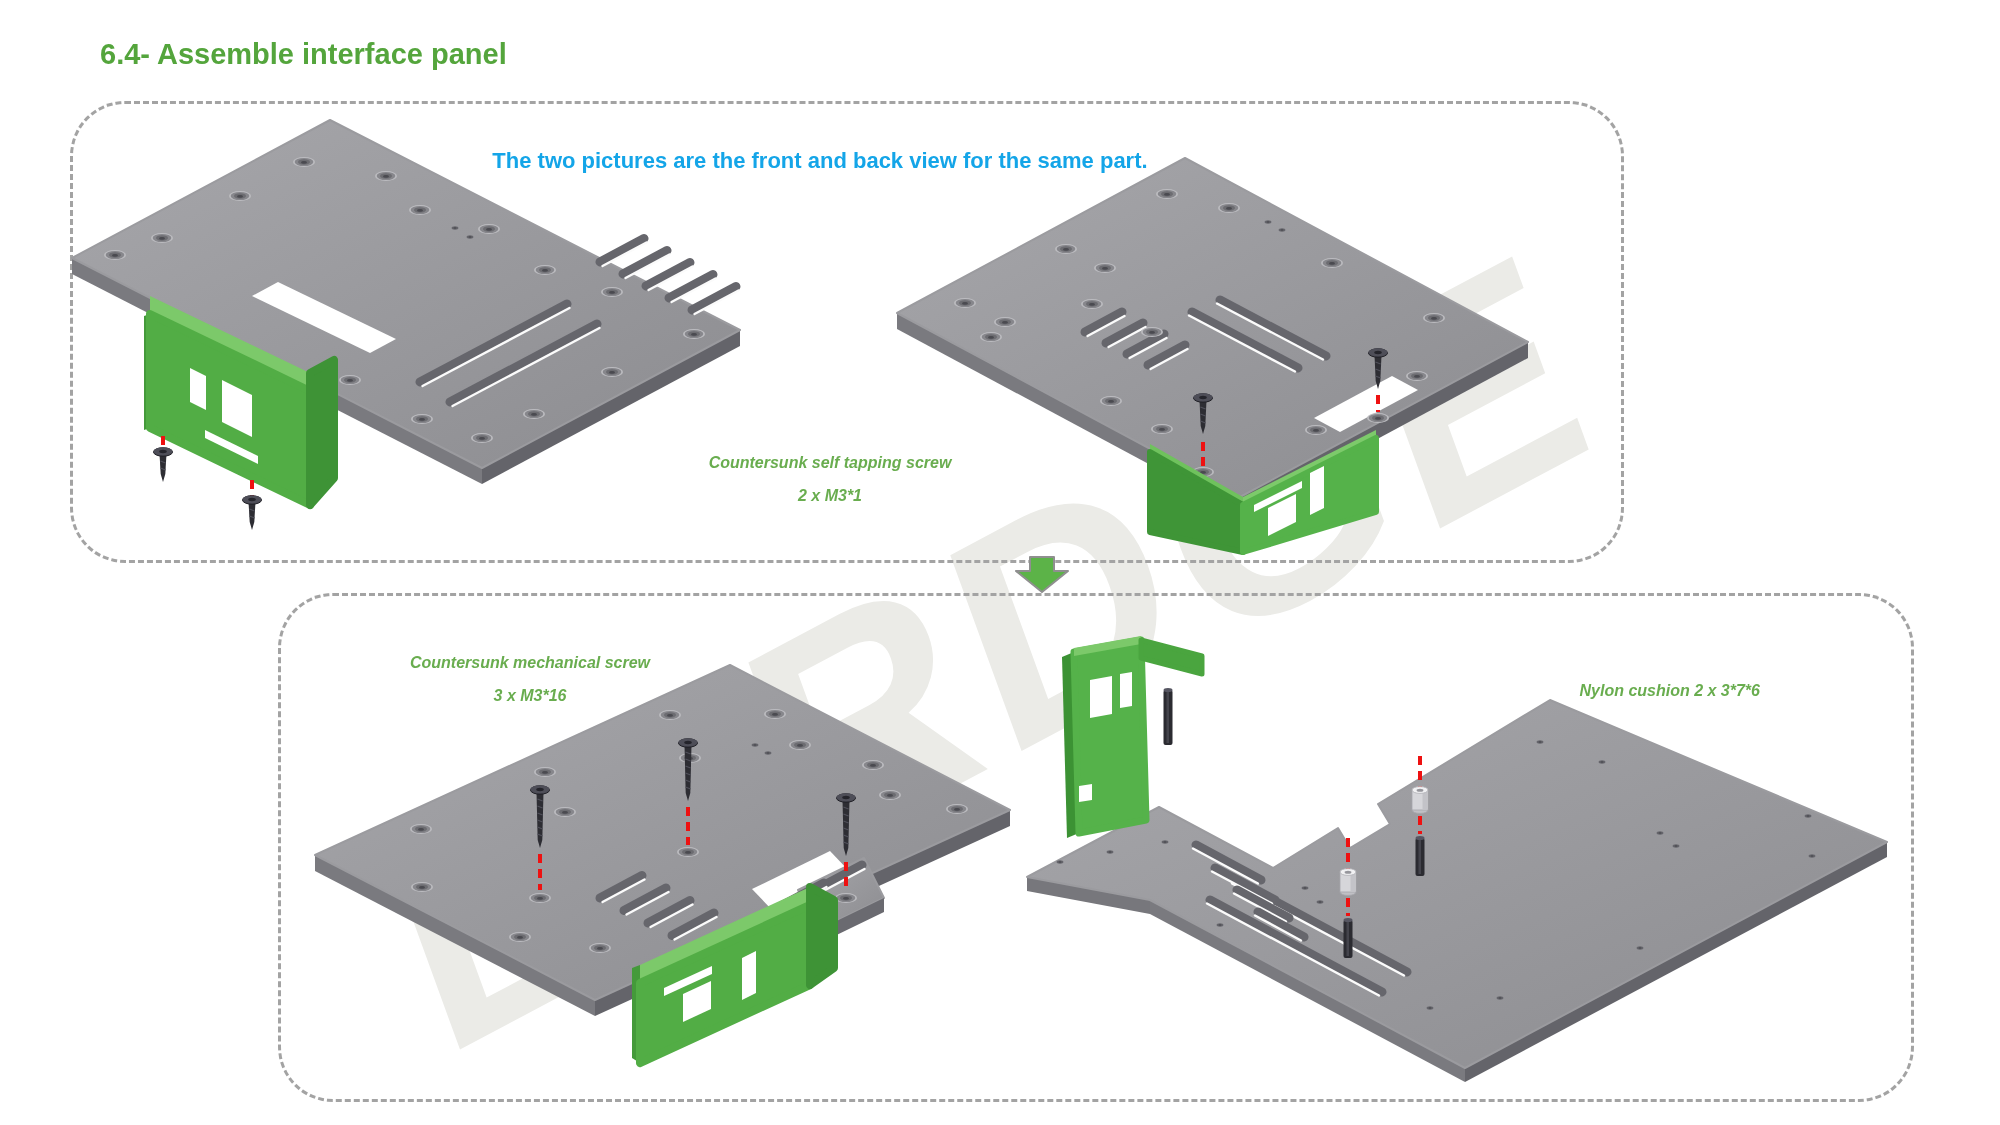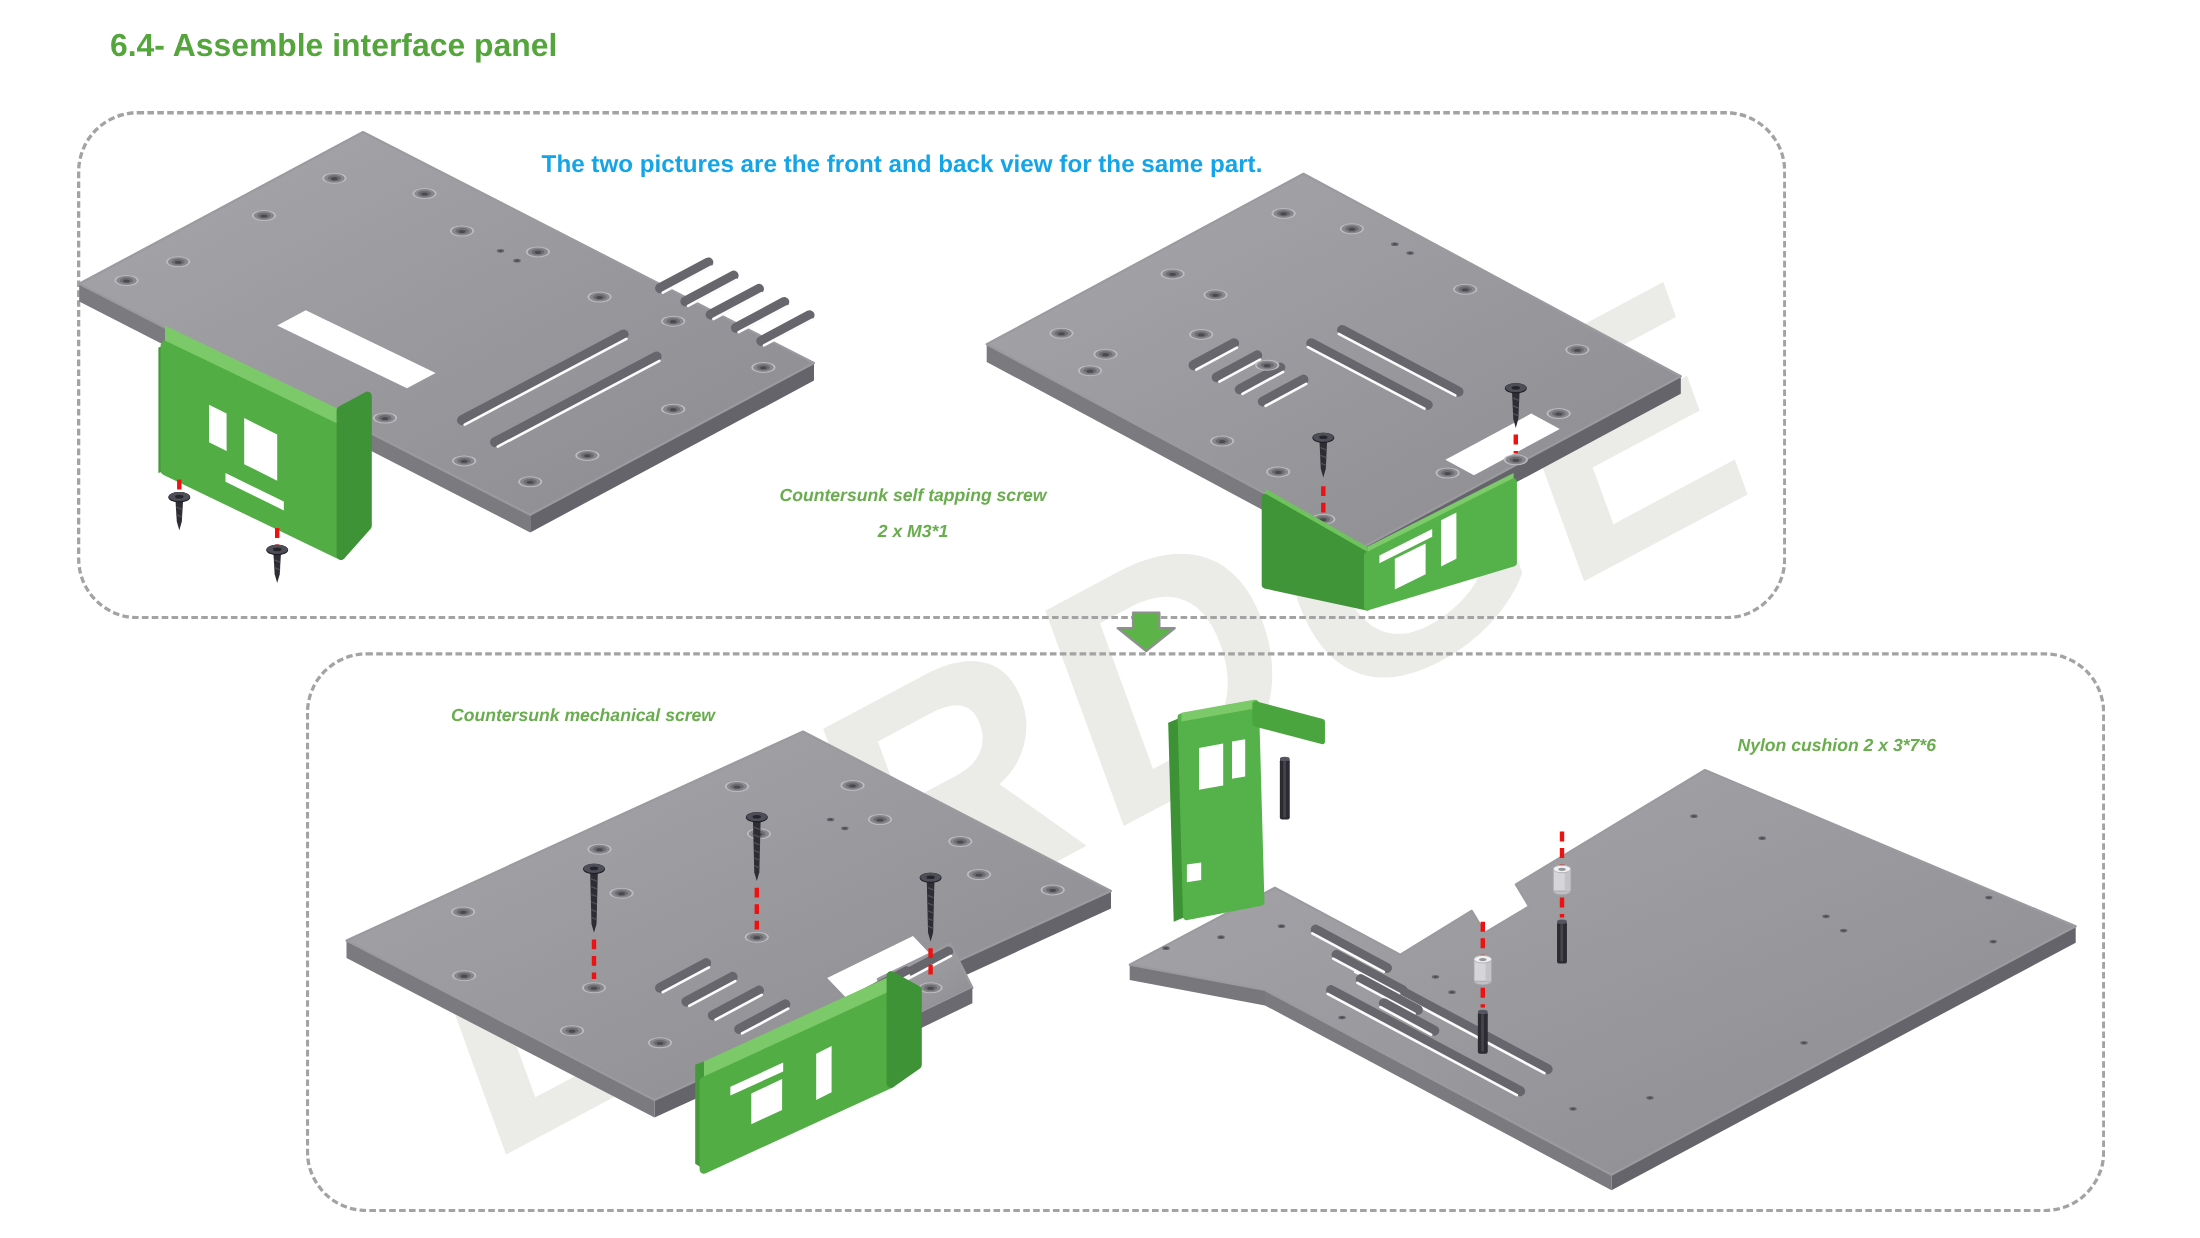--- a/index.html
+++ b/index.html
@@ -23,21 +23,21 @@
   
   .panel{
     position:absolute;border:3px dashed var(--panel-border,#a3a3a3);
     border-radius:55px;z-index:2;background:transparent;
   }
   #panel-top{left:70px;top:101px;width:1548px;height:456px;}
   #panel-bottom{left:278px;top:593px;width:1630px;height:503px;}
   
   #scene{position:absolute;left:0;top:0;z-index:3;pointer-events:none;}
   
-  .txt{position:absolute;z-index:4;font-weight:bold;}
+  .txt{position:absolute;z-index:4;font-weight:bold;margin-top:12px;}
   #page-title{left:100px;top:26px;font-size:29px;color:var(--title-green,#54a53c);}
   #note{left:420px;top:136px;width:800px;text-align:center;font-size:22px;color:var(--note-blue,#14a5e8);}
   .green-label{color:var(--label-green,#69ad4f);font-size:16px;line-height:33px;text-align:center;font-style:italic;}
   #label-tapping{left:630px;top:434px;width:400px;}
   #label-mechanical{left:330px;top:634px;width:400px;text-align:center;}
   #label-cushion{left:1360px;top:662px;width:400px;text-align:right;}
 </style>
 </head>
 <body style="--background: #ffffff; --title-green: #54a53c; --label-green: #69ad4f; --note-blue: #14a5e8; --arrow-green: #5cb348; --bracket-green: #52ad45; --plate-gray: #9a9a9e; --guide-red: #ee1111; --panel-border: #a3a3a3; --watermark-gray: #ebebe7;">
 
@@ -497,15 +497,16 @@
 <div id="page-title" class="txt">6.4- Assemble interface panel</div>
 <div id="note" class="txt">The two pictures are the front and back view for the same part.</div>
 
 <div id="label-tapping" class="txt green-label">
   <div>Countersunk self tapping screw</div>
   <div>2 x M3*1</div>
 </div>
 
 <div id="label-mechanical" class="txt green-label">
   <div>Countersunk mechanical screw</div>
+  <div>3 x M3*16</div>
 </div>
 
 <div id="label-cushion" class="txt green-label">Nylon cushion 2 x 3*7*6</div>
 
 </body></html>

